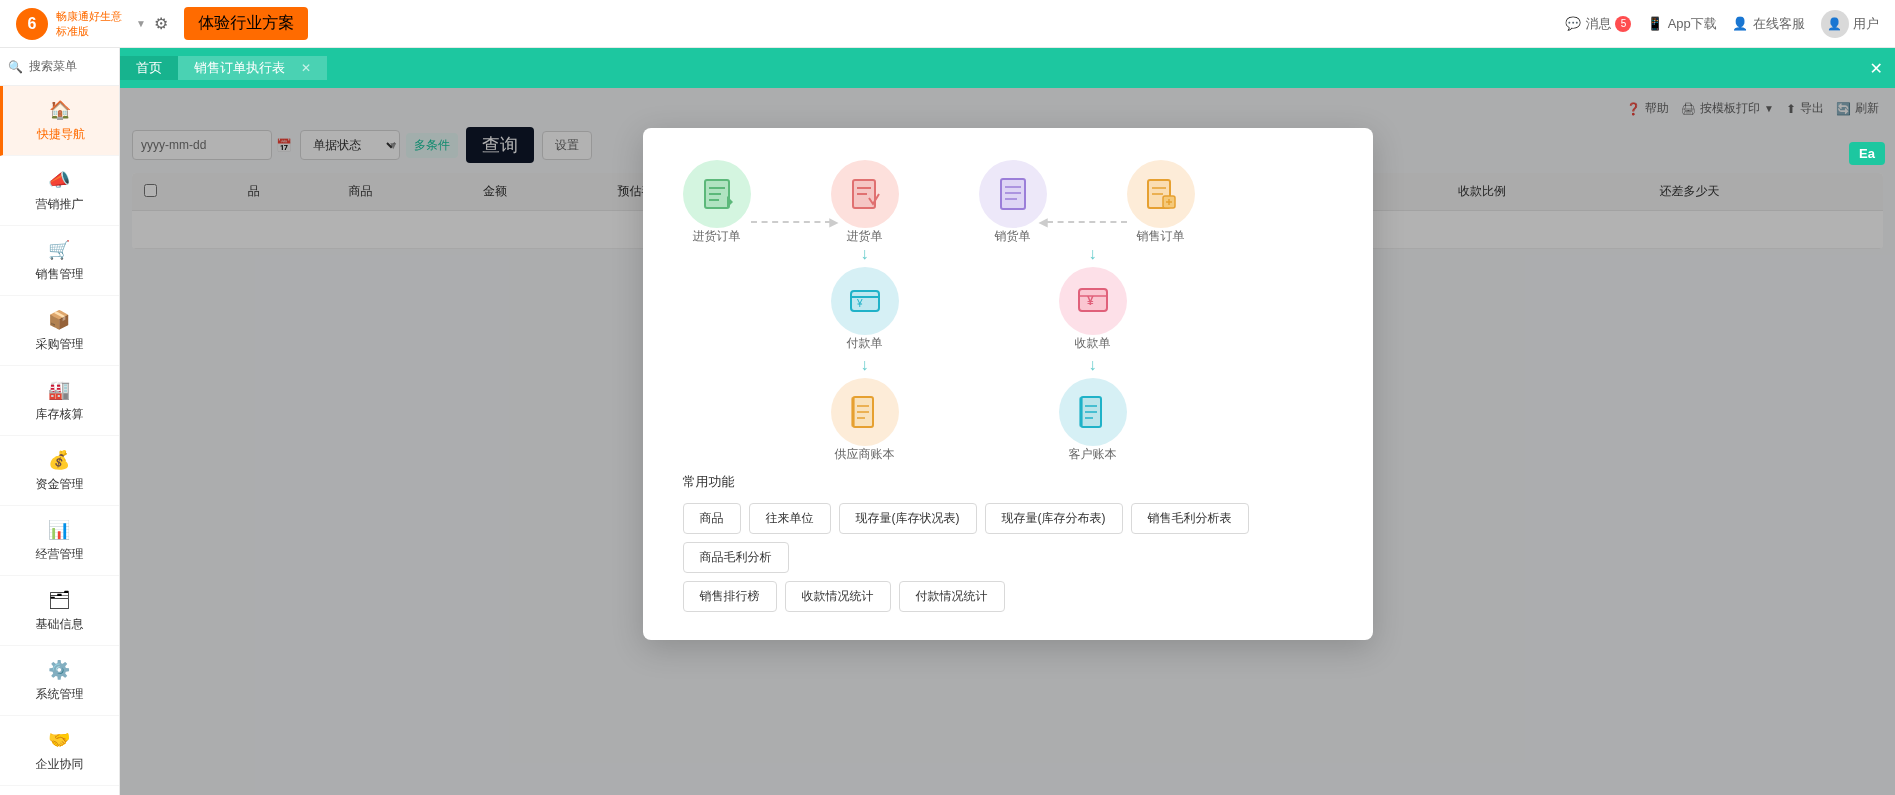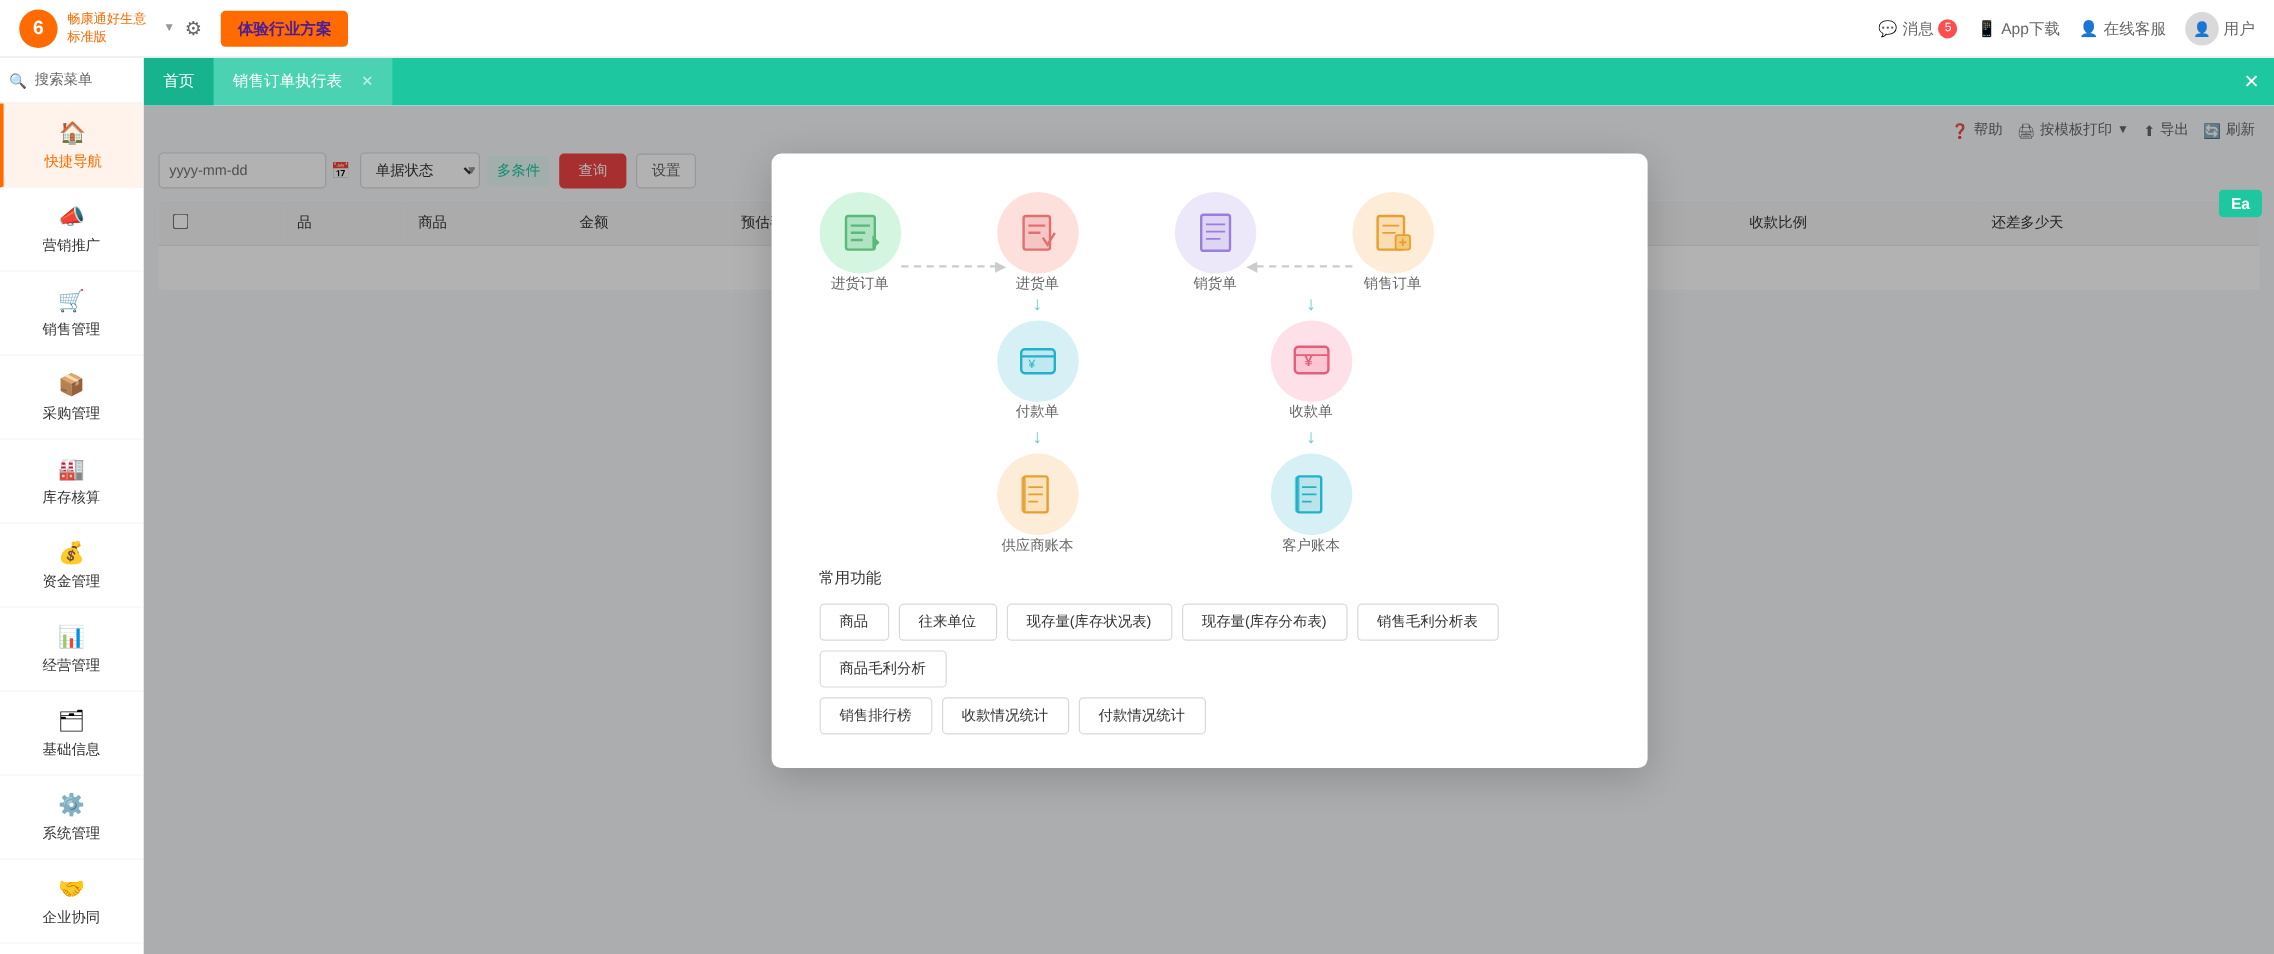--- a/index.html
+++ b/index.html
@@ -78,27 +78,26 @@
       background: #d9d9d9;
       border-radius: 50%;
       display: flex;
       align-items: center;
       justify-content: center;
       font-size: 12px;
       color: #666;
     }
     .experience-btn {
       background: #ff6b00;
-      color: #4c1d95;
+      color: #000000;
       border: none;
       border-radius: 4px;
       padding: 6px 14px;
-      font-size: 13px;
-      cursor: pointer;
-      font-weight: bold;
+      font-size: 16px;
+      cursor: pointer;
     }
     .gear-btn {
       color: #666;
       cursor: pointer;
       font-size: 16px;
     }
     .dropdown-arrow {
       color: #999;
       font-size: 10px;
       cursor: pointer;
@@ -169,21 +168,21 @@
     
     .tab-bar {
       background: #1dc7a0;
       display: flex;
       align-items: center;
       height: 40px;
       padding: 0 0;
     }
     .tab-item {
       padding: 0 16px;
-      height: 40px;
+      height: 24px;
       display: flex;
       align-items: center;
       gap: 6px;
       cursor: pointer;
       font-size: 13px;
       color: rgba(255,255,255,0.85);
     }
     .tab-item.active {
       background: rgba(255,255,255,0.2);
       color: white;
@@ -267,26 +266,26 @@
     }
     .more-conditions {
       color: #1dc7a0;
       cursor: pointer;
       font-size: 12px;
       background: #e8faf6;
       border-radius: 4px;
       padding: 4px 8px;
     }
     .query-btn {
-      background: #ef4444;
+      background: #0f172a;
       color: white;
       border: none;
       border-radius: 4px;
       padding: 6px 16px;
-      font-size: 12px;
+      font-size: 18px;
       cursor: pointer;
     }
     .setting-btn {
       background: #fff;
       border: 1px solid #d9d9d9;
       color: #666;
       border-radius: 4px;
       padding: 5px 12px;
       font-size: 12px;
       cursor: pointer;
@@ -769,13 +768,13 @@
 
         </div>
       </div>
 
     </div>
 
   </div>
 
 </div>
 
-<div class="ea-badge" style="position:fixed;top:158px;right:10px;z-index:300;text-align:right;">Ea</div>
+<div class="ea-badge" style="position:fixed;top:142px;right:10px;z-index:300;text-align:right;">Ea</div>
 
 </body></html>

